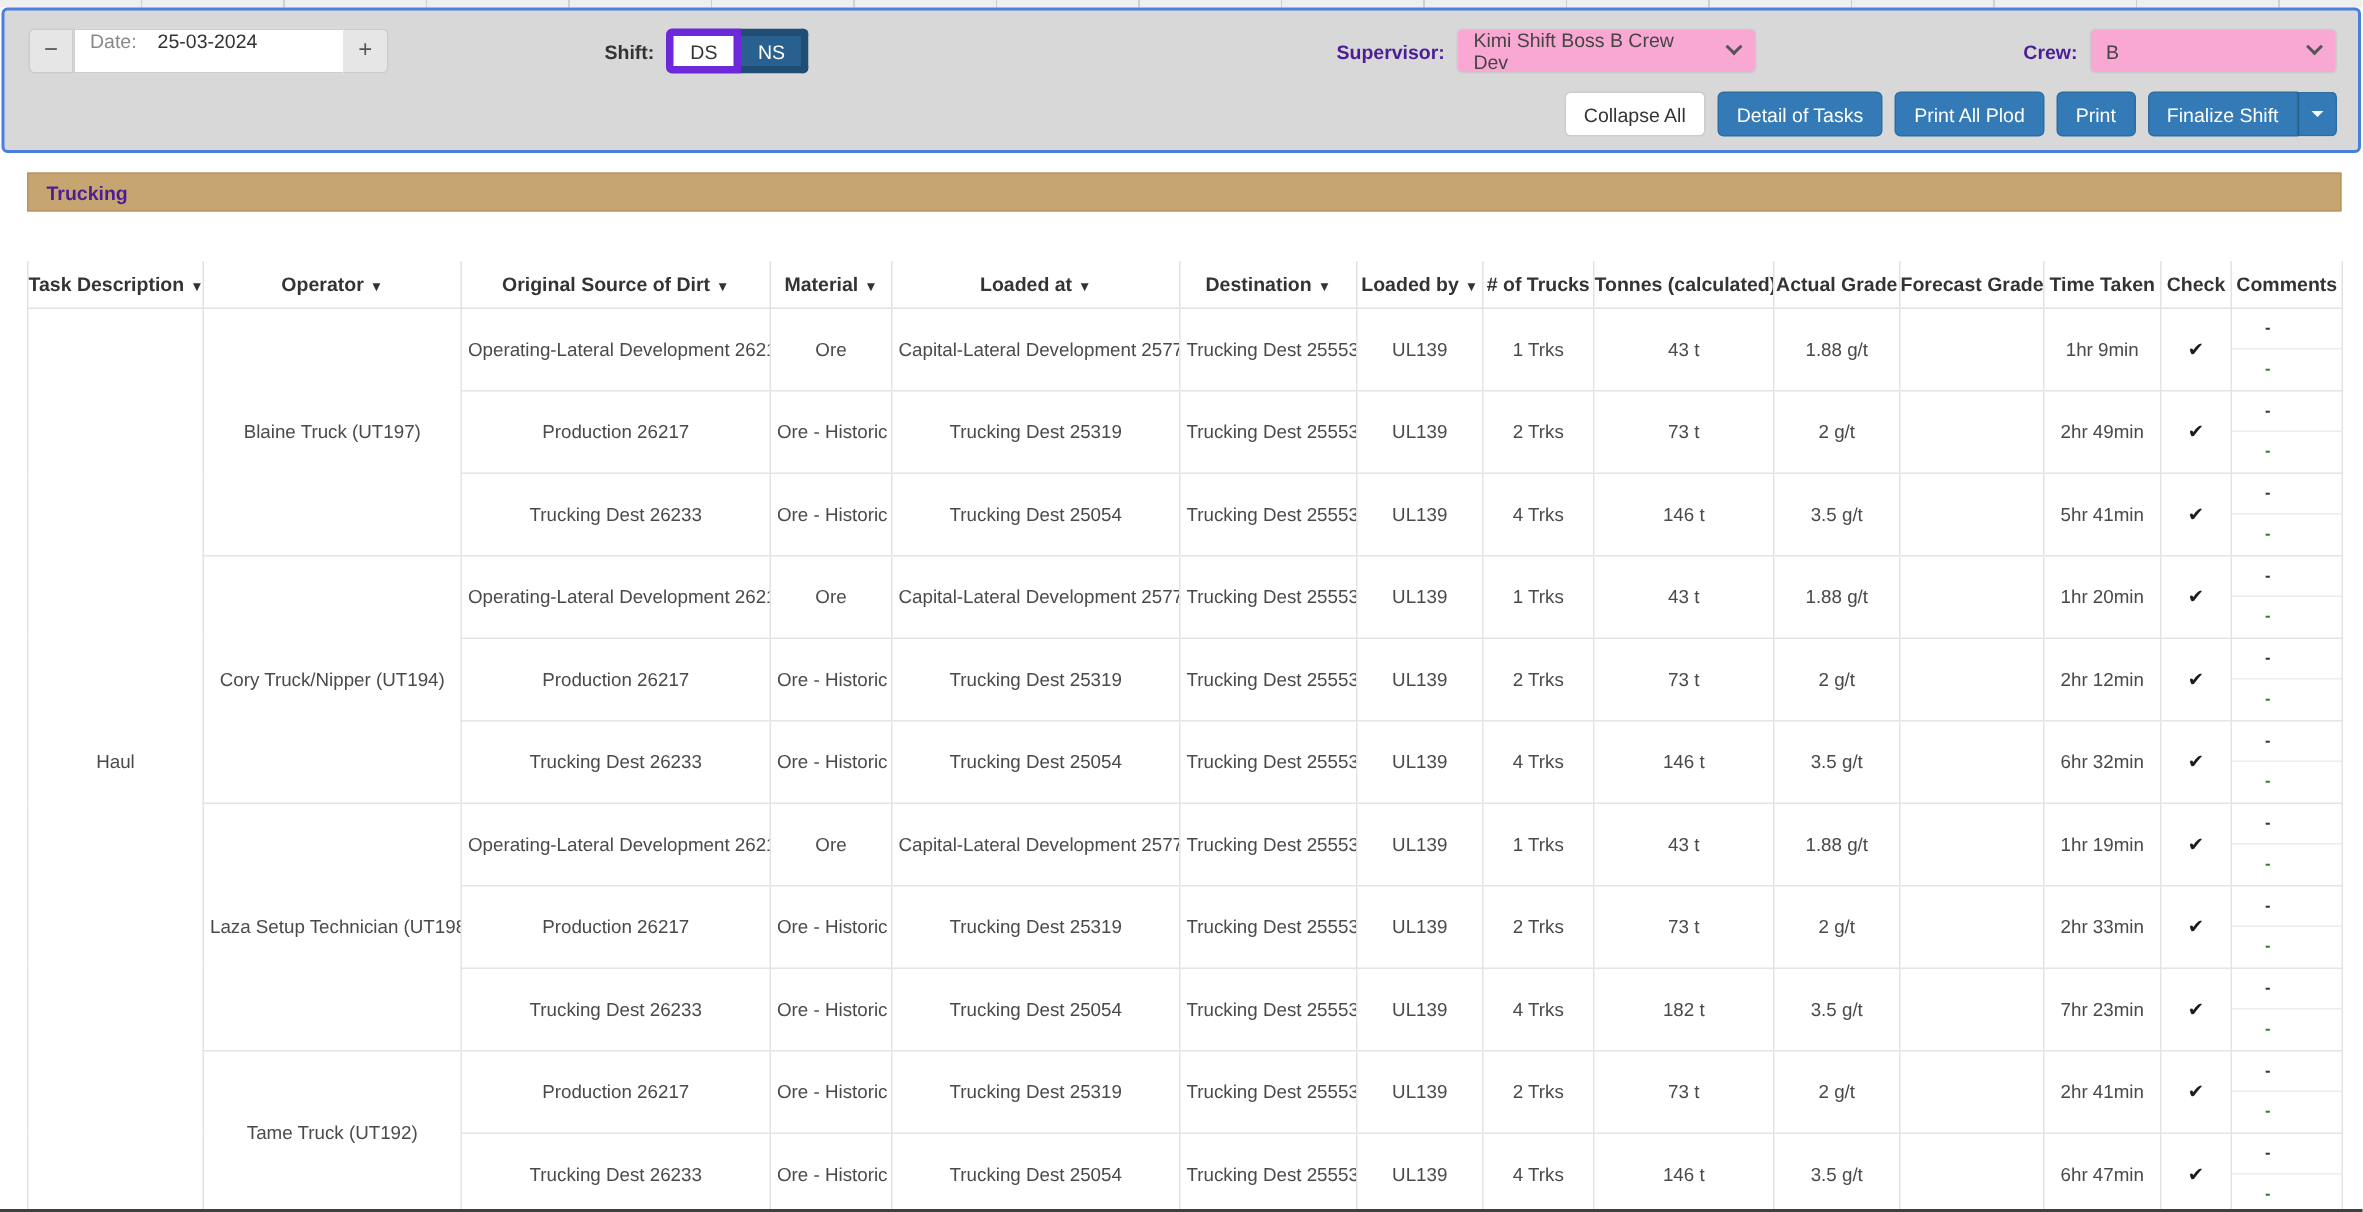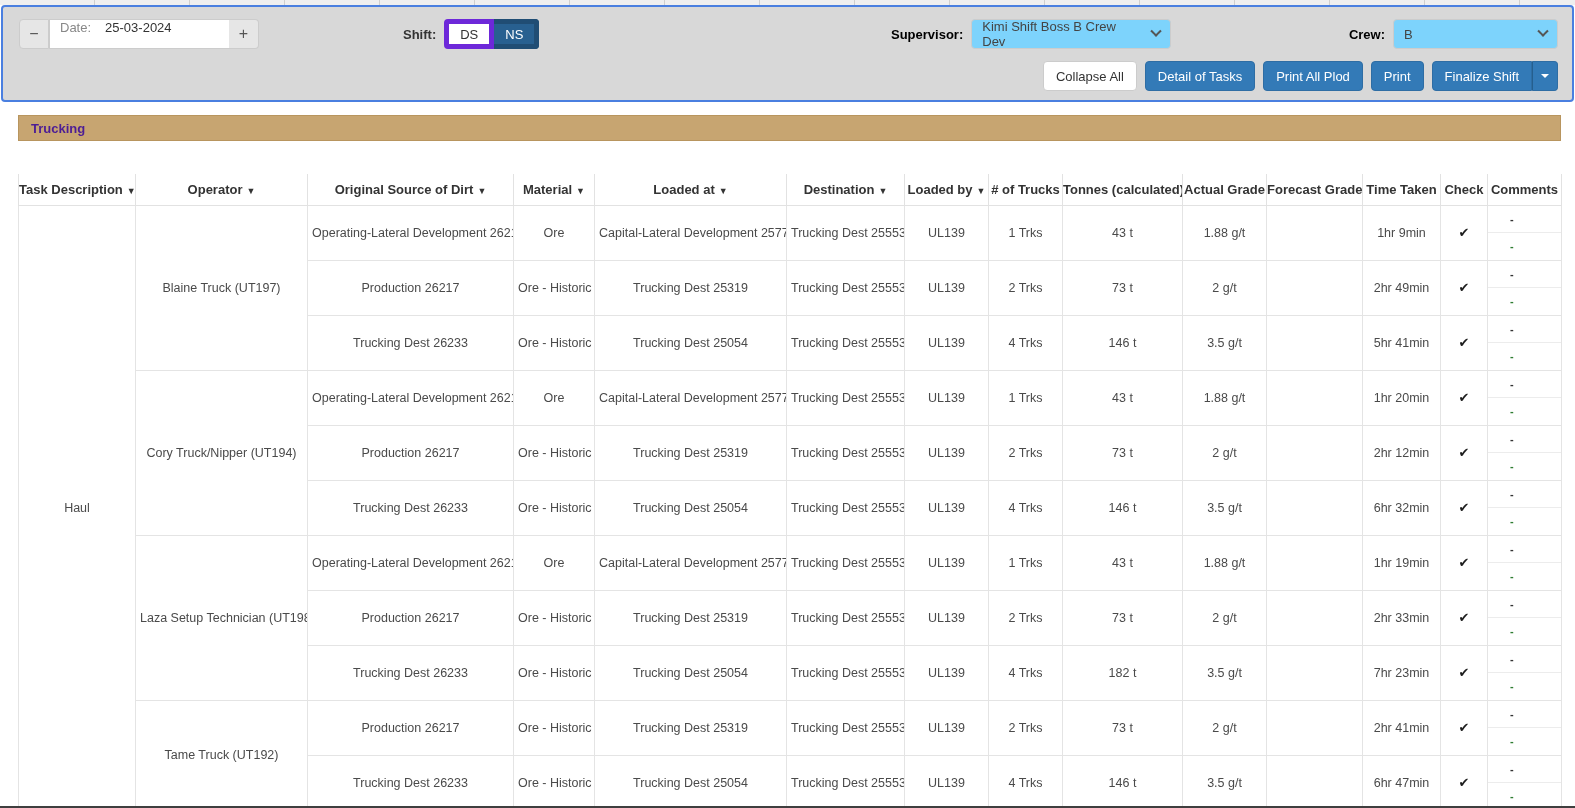--- a/index.html
+++ b/index.html
@@ -48,23 +48,23 @@
   .shift-group{ position:absolute; left:400px; top:0; display:flex; align-items:center; }
   .shift-label{ font-weight:bold; font-size:13px; color:#333; margin-right:8px; }
   .seg-btn{ height:30px; padding:0 11px; font-size:13px; display:flex; align-items:center;
             border:5px solid #6d28d9; background:#fff; color:#333; cursor:pointer; }
   .seg-btn.left{ border-radius:4px 0 0 4px; }
   .seg-btn.right{ border-radius:0 4px 4px 0; border-left:none; }
   .seg-btn.active{ background:#286090; border-color:#204d74; color:#fff; }
 
   
   .sel-group{ position:absolute; top:0; display:flex; align-items:center; }
-  .sel-label{ font-weight:bold; font-size:13px; color:#000000; margin-right:8px; }
+  .sel-label{ font-weight:bold; font-size:13px; color:#4c1d95; margin-right:8px; }
   .sel{
-    height:30px; background:#7dd3fc; border:1px solid #ccc; border-radius:4px;
+    height:30px; background:#f9a8d4; border:1px solid #ccc; border-radius:4px;
     display:flex; align-items:center; padding:0 10px; font-size:13px; color:#444;
     justify-content:space-between; cursor:pointer;
   }
   .chev{ width:8px; height:8px; border-right:2px solid #555; border-bottom:2px solid #555;
          transform:rotate(45deg) translate(-2px,-2px); margin-left:10px; flex:0 0 auto; }
 
   .sup-group{ left:888px; } .sup-group .sel{ width:200px; }
   .crew-group{ right:14px; } .crew-group .sel{ width:165px; }
 
   

